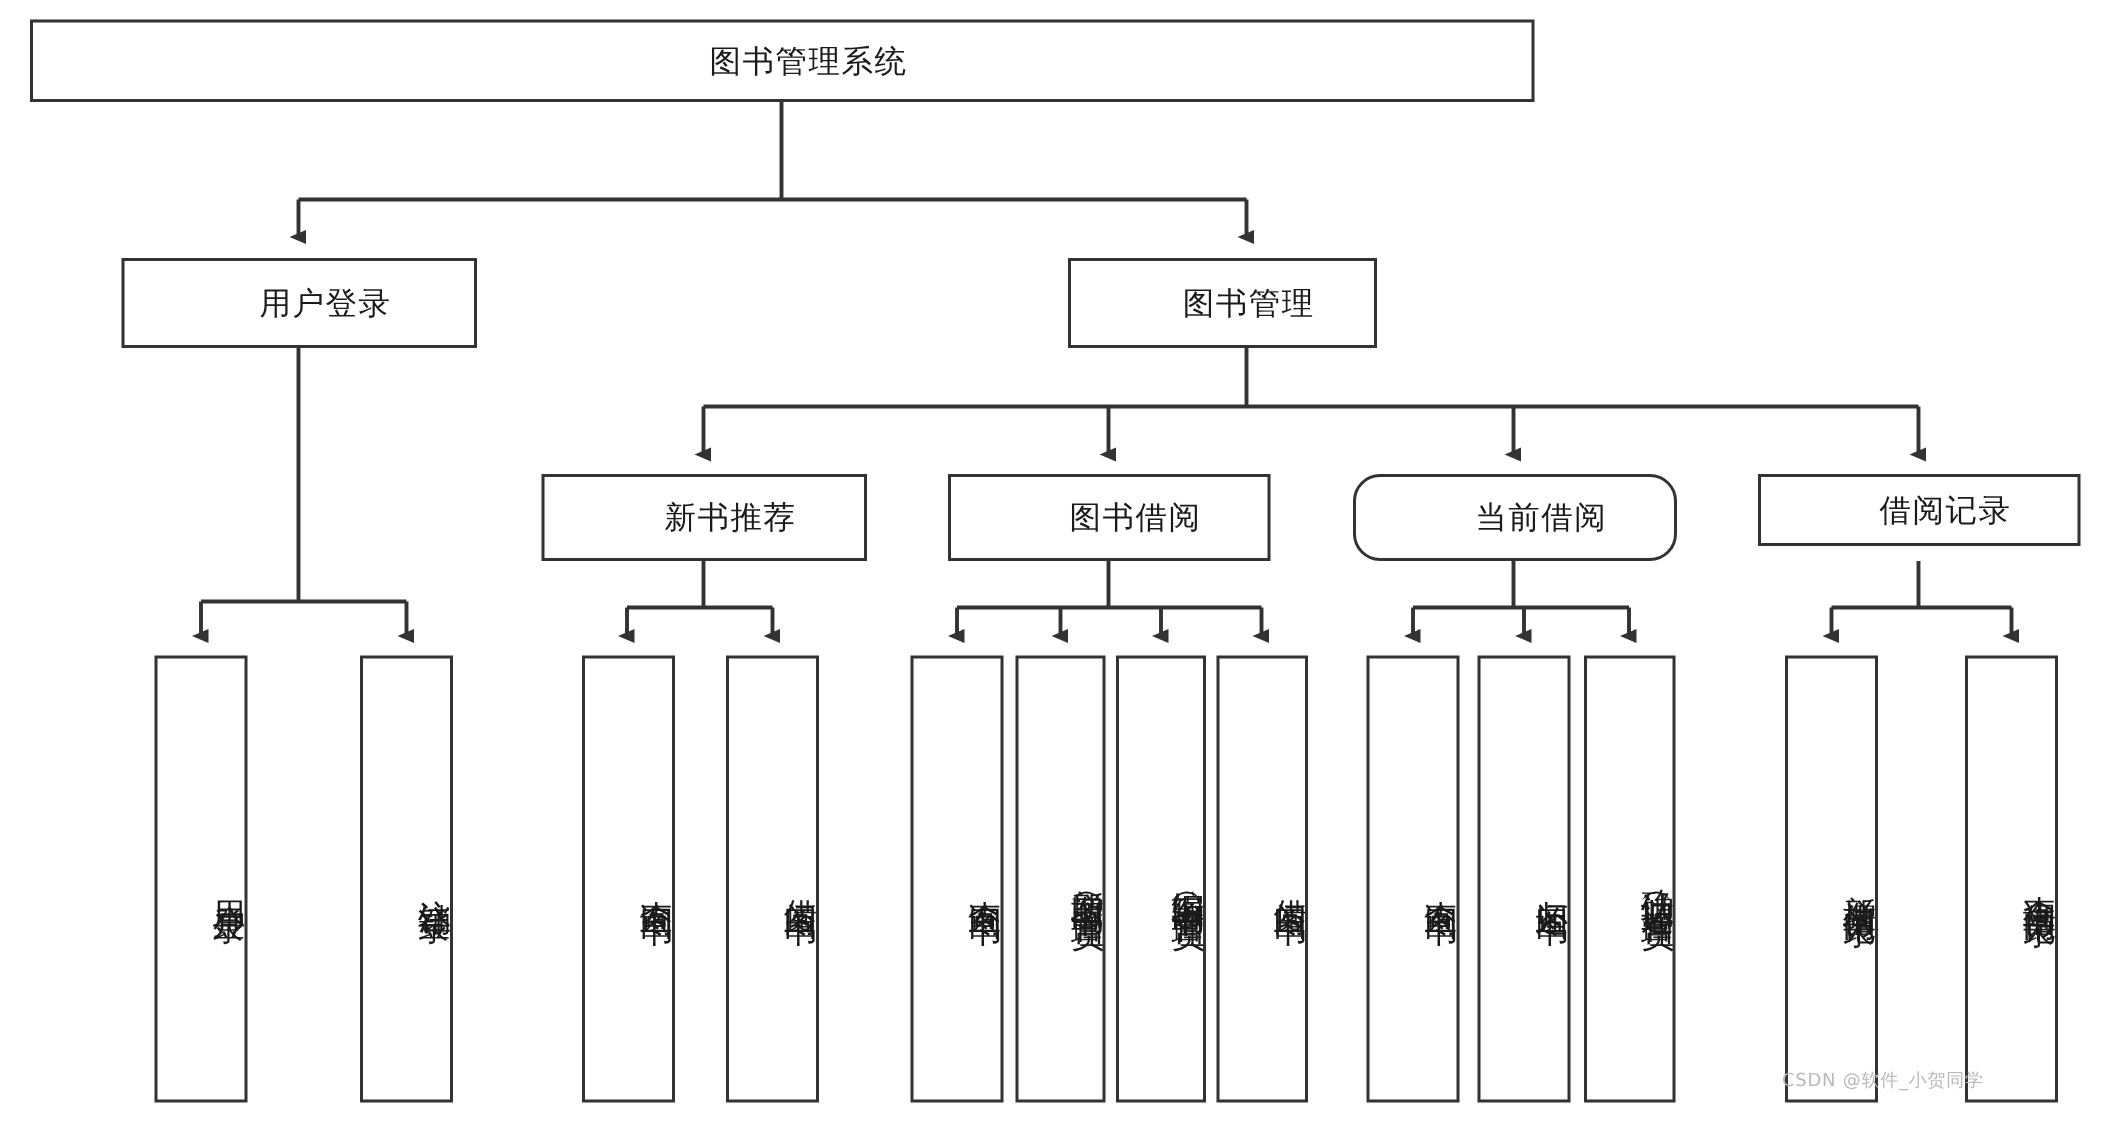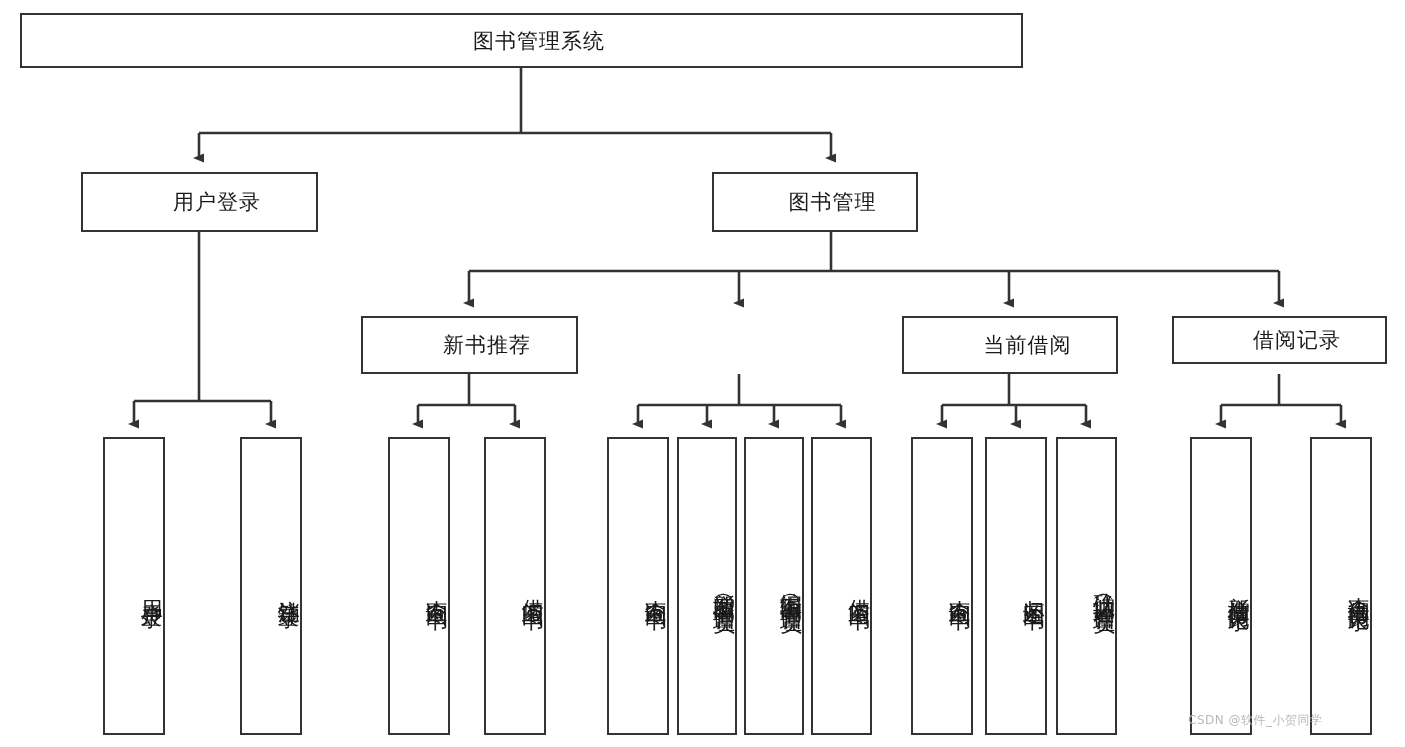--- a/index.html
+++ b/index.html
@@ -131,21 +131,24 @@
   <div class="node horiz" style="left:81px; top:172px; width:237px; height:60px;">
     <span>用户登录</span>
   </div>
   <div class="node horiz" style="left:712px; top:172px; width:206px; height:60px;">
     <span>图书管理</span>
   </div>
 
   <div class="node horiz" style="left:361px; top:316px; width:217px; height:58px;">
     <span>新书推荐</span>
   </div>
-  <div class="node horiz" style="left:902px; top:316px; width:216px; height:58px;">
+  <div class="node horiz" style="left:632px; top:316px; width:215px; height:58px;">
+    <span>图书借阅</span>
+  </div>
+  <div class="node horiz" style="left:902px; top:316px; width:216px; height:58px;border-radius:18px;">
     <span>当前借阅</span>
   </div>
   <div class="node horiz" style="left:1172px; top:316px; width:215px; height:48px;">
     <span>借阅记录</span>
   </div>
 
   <div class="node vert" style="left:103px; top:437px; width:62px; height:298px; align-items:center;">
     <span class="vtext">用户登录</span>
   </div>
   <div class="node vert" style="left:240px; top:437px; width:62px; height:298px; align-items:center;">

